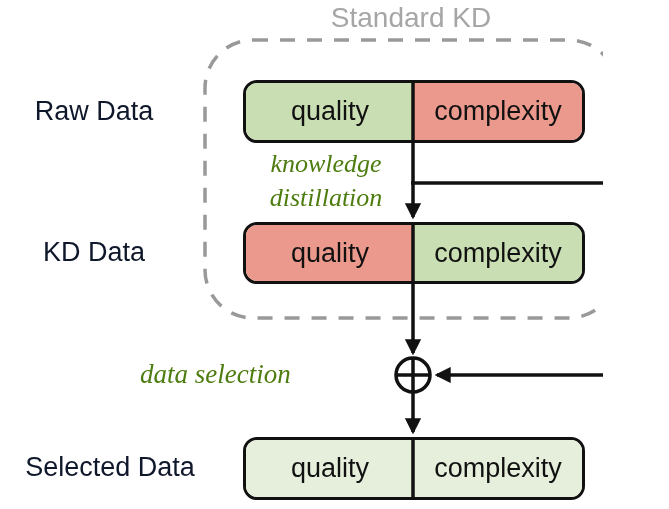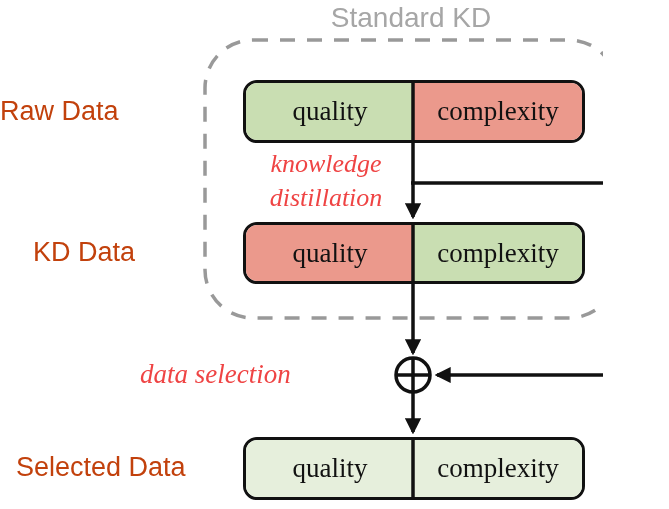--- a/index.html
+++ b/index.html
@@ -21,59 +21,58 @@
     position: absolute;
     left: 205px; top: 2px; width: 412px;
     text-align: center;
     font-size: 28px;
     color: #a6a6a6;
     z-index: 2;
   }
   .row-label {
     position: absolute;
     left: 0; width: 188px;
-    text-align: left;
+    text-align: center;
     font-size: 27px;
-    color: #c2410c;
+    color: #0f172a;
     z-index: 2;
     white-space: nowrap;
   }
   .row-label.raw      { top: 96px;  }
-  .row-label.kd       { top: 237px; padding-left: 33px; }
+  .row-label.kd       { top: 237px; }
   .row-label.selected { top: 452px; padding-left: 16px; }
   .split-box {
     position: absolute;
     left: 243px; width: 342px;
     display: flex;
     border: 3px solid #111111;
     border-radius: 14px;
     box-sizing: border-box;
     overflow: hidden;
     z-index: 1;
-    font-family: Liberation Serif, serif;
   }
   .split-box.raw      { top: 80px;  height: 63px; }
   .split-box.kd       { top: 222px; height: 62px; }
   .split-box.selected { top: 437px; height: 63px; }
   .cell {
     flex: 1;
     display: flex;
     align-items: center;
     justify-content: center;
     font-size: 27px;
     color: #111111;
   }
   .cell[data-color="green"]       { background: #c9deb2; }
   .cell[data-color="red"]         { background: #eb998c; }
   .cell[data-color="light_green"] { background: #e6efdc; }
   .annotation {
     position: absolute;
     font-family: "Liberation Serif", "DejaVu Serif", serif;
     font-style: italic;
-    color: #ef4444;
+    color: #4d7c0f;
     z-index: 2;
   }
   .annotation.kd {
     left: 236px; top: 147px; width: 180px;
     text-align: center;
     font-size: 26px;
     line-height: 34px;
   }
   .annotation.selection {
     left: 140px; top: 359px; width: 248px;

